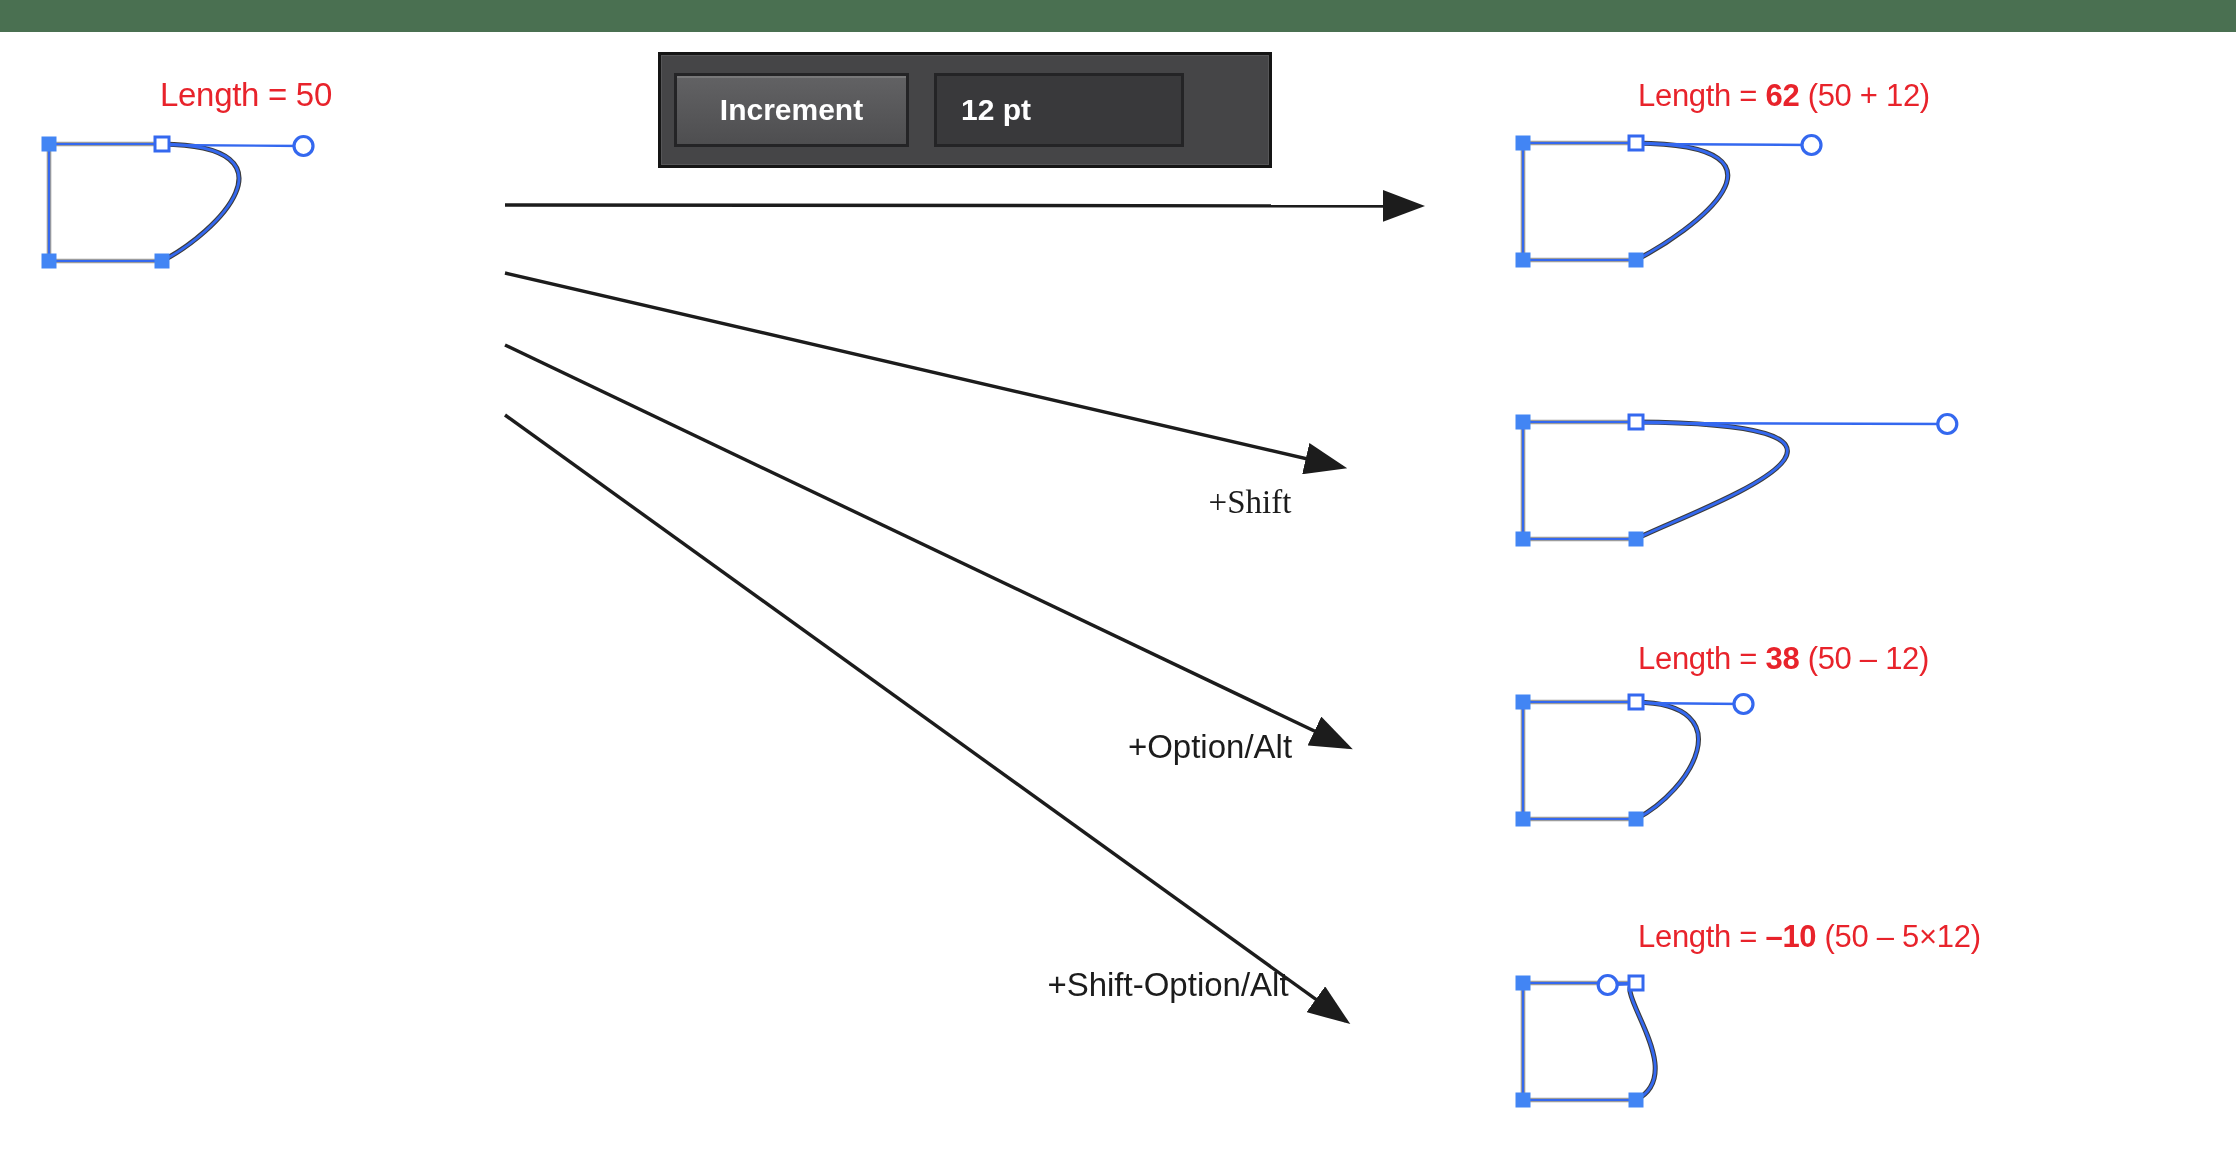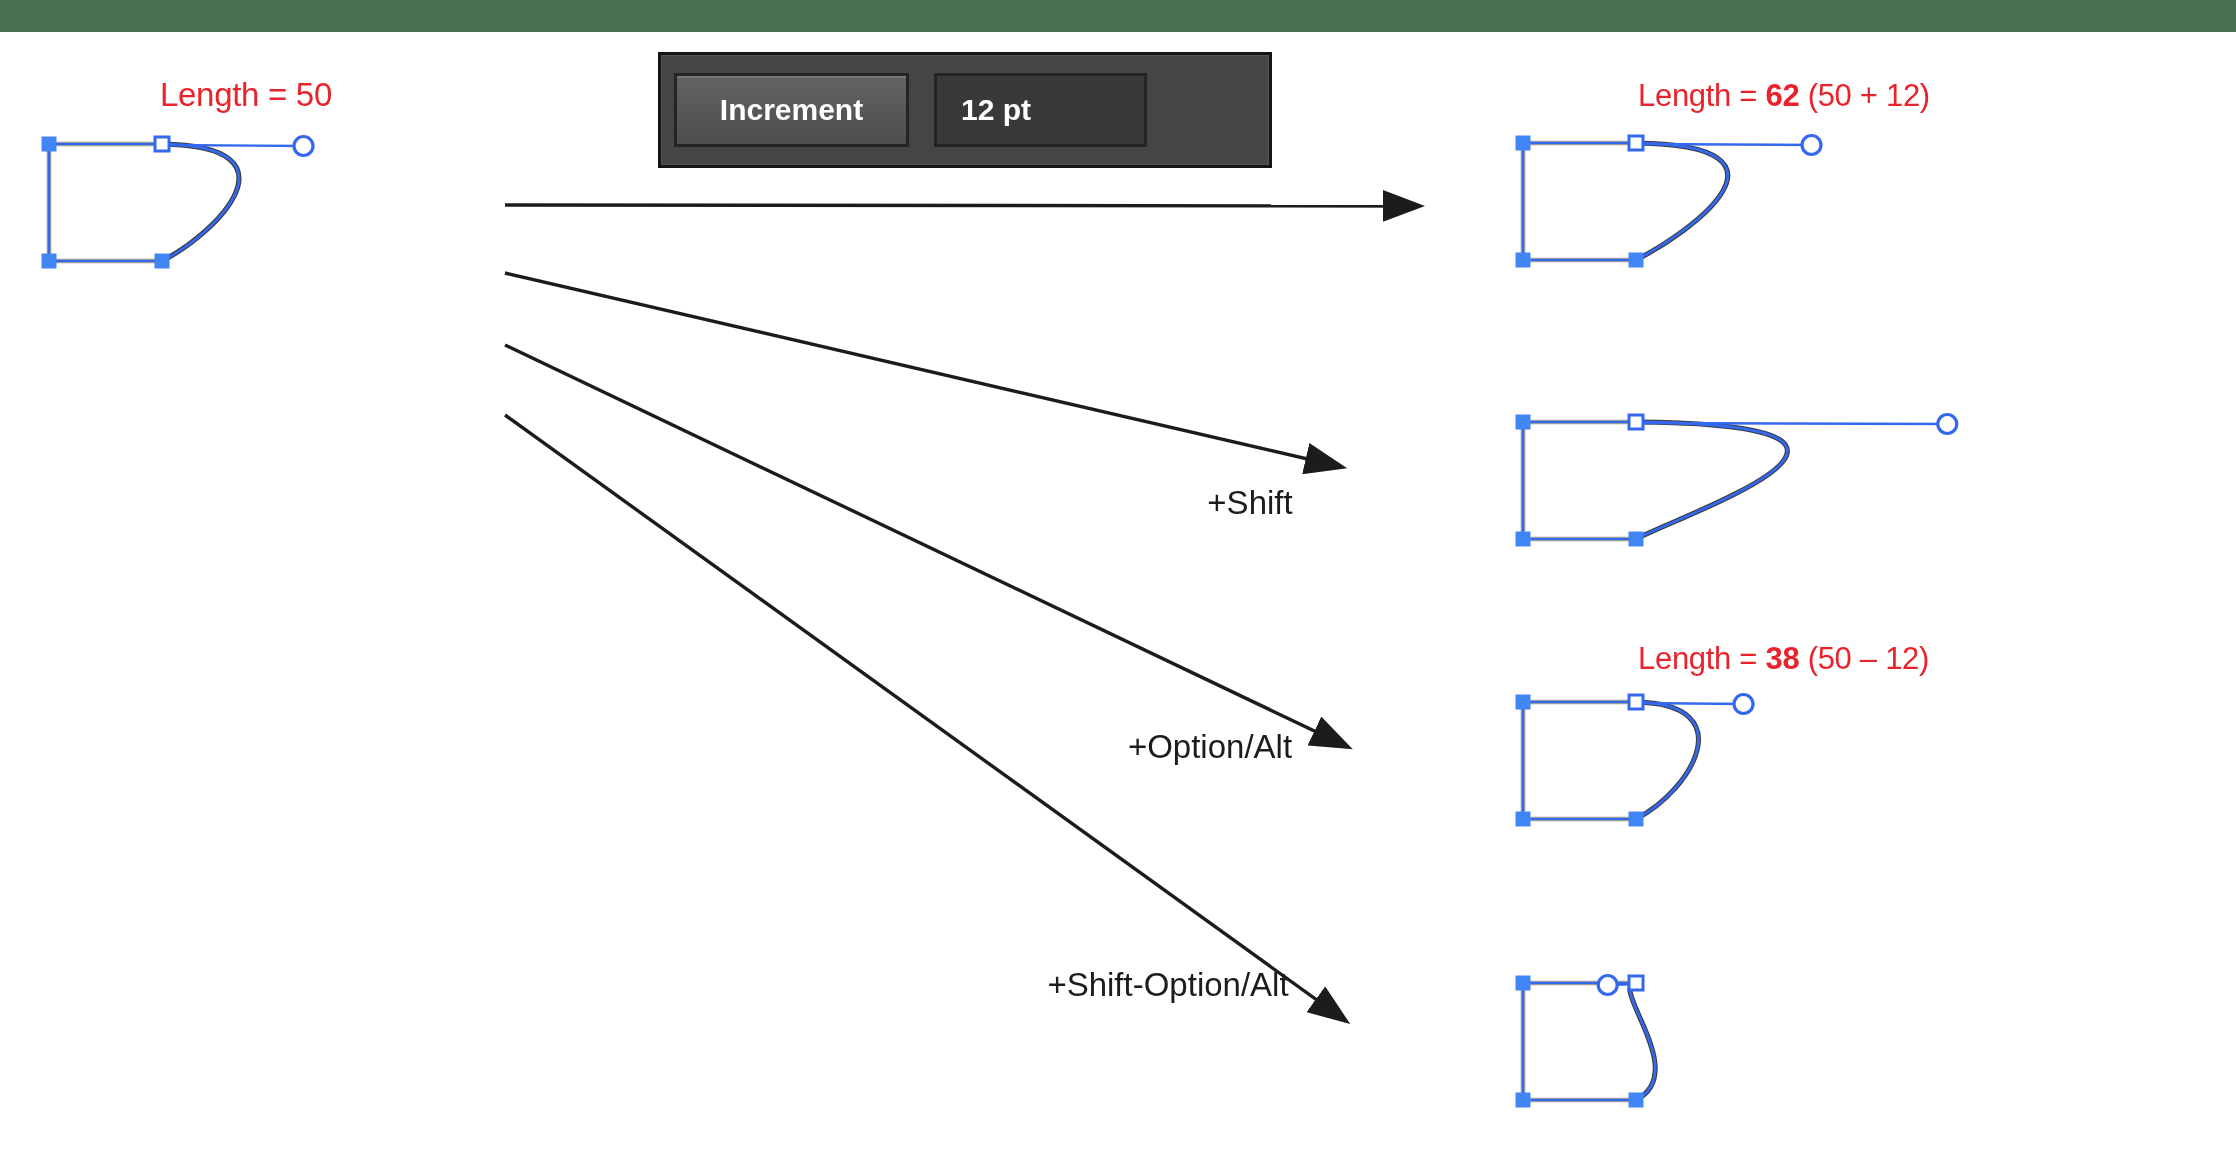--- a/index.html
+++ b/index.html
@@ -19,21 +19,21 @@
   .mod-label{position:absolute; transform:translateX(-50%); color:var(--ink); font-size:33px; white-space:nowrap;}
   .shape{position:absolute;}
   .panel{position:absolute; left:658px; top:52px; width:614px; height:116px;
          background:var(--panel-bg); border:3px solid var(--panel-border);
          box-shadow:inset 0 0 0 1px #565658;}
   .inc-btn{position:absolute; left:13px; top:18px; width:235px; height:74px;
            background:linear-gradient(#626264,#4e4e50); border:3px solid var(--btn-border);
            box-shadow:inset 0 2px 0 rgba(255,255,255,0.14);
            color:#ffffff; font-weight:bold; font-size:30px;
            display:flex; align-items:center; justify-content:center; cursor:default;}
-  .inc-field{position:absolute; left:273px; top:18px; width:213px; height:74px;
+  .inc-field{position:absolute; left:273px; top:18px; width:250px; height:74px;
              background:var(--field-bg); border:3px solid var(--btn-border);
              color:#ffffff; font-weight:bold; font-size:30px;
              display:flex; align-items:center; padding-left:24px; cursor:default;}
 </style>
 </head>
 <body>
 
 <div class="canvas">
 
   <div class="top-bar"></div>
@@ -78,21 +78,21 @@
         <path d="M 138 25 C 313.5 27 193 114 138 142" fill="none" stroke="#3468ef" stroke-width="2.8"></path>
         <path d="M 138 25 L 25 25 L 25 142 L 138 142" fill="none" stroke="#3468ef" stroke-width="2.1"></path>
         <line x1="138" y1="26" x2="313.5" y2="27" stroke="#3468ef" stroke-width="2.4"></line>
         <circle cx="313.5" cy="27" r="9.5" fill="#ffffff" stroke="#3468ef" stroke-width="3.2"></circle>
         <rect x="17.5" y="17.5" width="15" height="15" fill="#4285f4"></rect>
         <rect x="17.5" y="134.5" width="15" height="15" fill="#4285f4"></rect>
         <rect x="130.5" y="134.5" width="15" height="15" fill="#4285f4"></rect>
         <rect x="131" y="18" width="14" height="14" fill="#ffffff" stroke="#3468ef" stroke-width="3"></rect>
       </svg></div>
 
-  <div class="mod-label" style="left:1250px; top:484px;">+Shift</div>
+  <div class="mod-label" style="left:1250px; top:484px;font-family:Liberation Serif, serif;">+Shift</div>
   <div class="shape" style="left:1498px; top:397px;"><svg width="474" height="162" viewBox="0 0 474 162">
         <path d="M 138 25 L 25 25 L 25 142 L 138 142" fill="none" stroke="#9c9c9c" stroke-width="4.6"></path>
         <path d="M 138 25 C 449.3 27 193 114 138 142" fill="none" stroke="#3b3b3b" stroke-width="5"></path>
         <path d="M 138 25 C 449.3 27 193 114 138 142" fill="none" stroke="#3468ef" stroke-width="2.8"></path>
         <path d="M 138 25 L 25 25 L 25 142 L 138 142" fill="none" stroke="#3468ef" stroke-width="2.1"></path>
         <line x1="138" y1="26" x2="449.3" y2="27" stroke="#3468ef" stroke-width="2.4"></line>
         <circle cx="449.3" cy="27" r="9.5" fill="#ffffff" stroke="#3468ef" stroke-width="3.2"></circle>
         <rect x="17.5" y="17.5" width="15" height="15" fill="#4285f4"></rect>
         <rect x="17.5" y="134.5" width="15" height="15" fill="#4285f4"></rect>
         <rect x="130.5" y="134.5" width="15" height="15" fill="#4285f4"></rect>
@@ -109,20 +109,23 @@
         <path d="M 138 25 C 245.5 27 193 114 138 142" fill="none" stroke="#3468ef" stroke-width="2.8"></path>
         <path d="M 138 25 L 25 25 L 25 142 L 138 142" fill="none" stroke="#3468ef" stroke-width="2.1"></path>
         <line x1="138" y1="26" x2="245.5" y2="27" stroke="#3468ef" stroke-width="2.4"></line>
         <circle cx="245.5" cy="27" r="9.5" fill="#ffffff" stroke="#3468ef" stroke-width="3.2"></circle>
         <rect x="17.5" y="17.5" width="15" height="15" fill="#4285f4"></rect>
         <rect x="17.5" y="134.5" width="15" height="15" fill="#4285f4"></rect>
         <rect x="130.5" y="134.5" width="15" height="15" fill="#4285f4"></rect>
         <rect x="131" y="18" width="14" height="14" fill="#ffffff" stroke="#3468ef" stroke-width="3"></rect>
       </svg></div>
 
+  <div class="red-label" style="left:1638px; top:919px;">
+    <span>Length = </span><span class="val">–10</span><span> (50 – 5×12)</span>
+  </div>
   <div class="mod-label" style="left:1168px; top:966px;">+Shift-Option/Alt</div>
   <div class="shape" style="left:1498px; top:958px;"><svg width="320" height="162" viewBox="0 0 320 162">
         <path d="M 138 25 L 25 25 L 25 142 L 138 142" fill="none" stroke="#9c9c9c" stroke-width="4.6"></path>
         <path d="M 138 25 C 109.7 27 193 114 138 142" fill="none" stroke="#3b3b3b" stroke-width="5"></path>
         <path d="M 138 25 C 109.7 27 193 114 138 142" fill="none" stroke="#3468ef" stroke-width="2.8"></path>
         <path d="M 138 25 L 25 25 L 25 142 L 138 142" fill="none" stroke="#3468ef" stroke-width="2.1"></path>
         <line x1="138" y1="26" x2="109.7" y2="27" stroke="#3468ef" stroke-width="2.4"></line>
         <circle cx="109.7" cy="27" r="9.5" fill="#ffffff" stroke="#3468ef" stroke-width="3.2"></circle>
         <rect x="17.5" y="17.5" width="15" height="15" fill="#4285f4"></rect>
         <rect x="17.5" y="134.5" width="15" height="15" fill="#4285f4"></rect>

